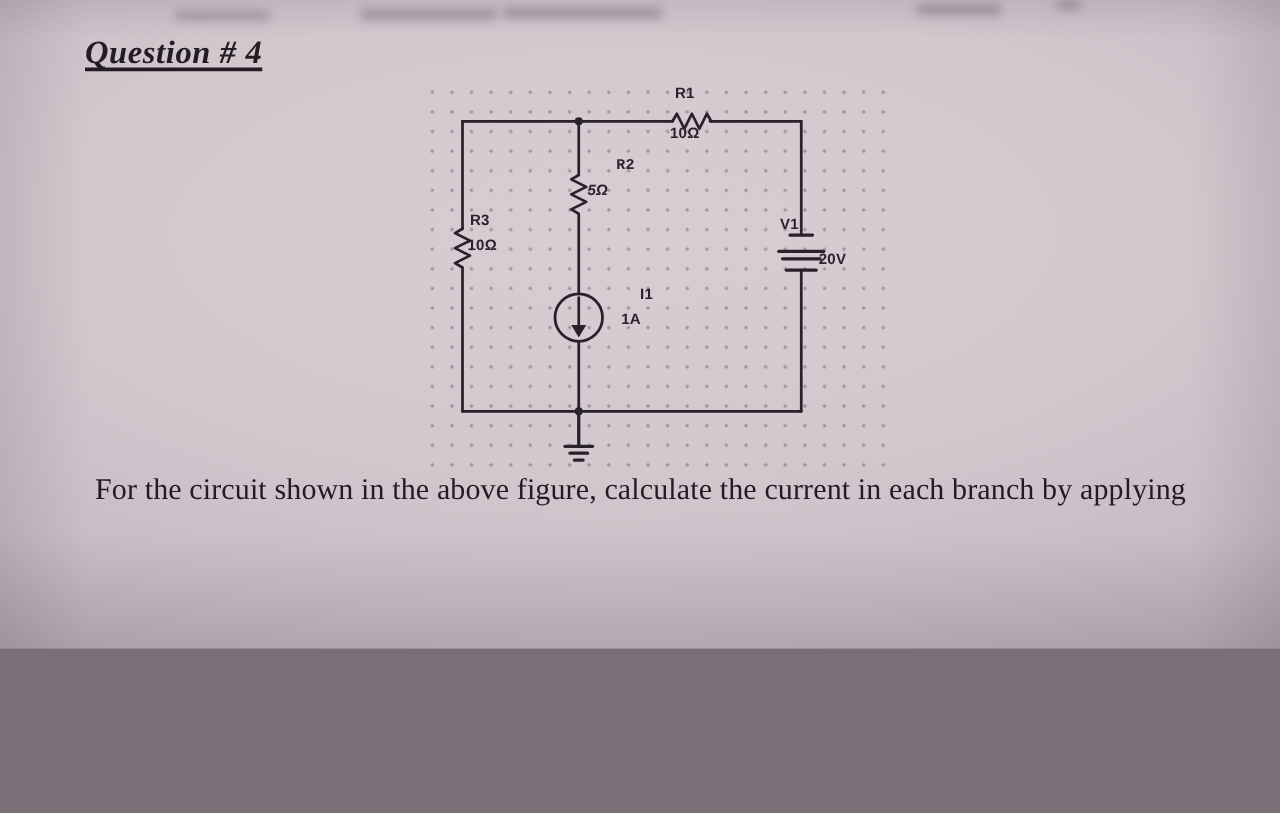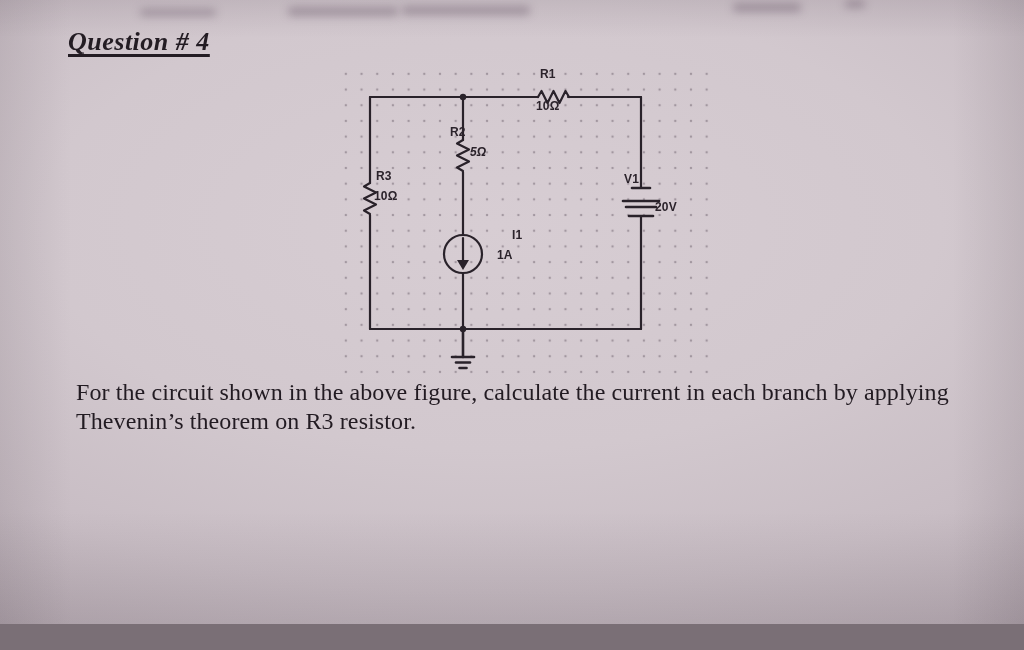--- a/index.html
+++ b/index.html
@@ -1,18 +1,18 @@
 <!DOCTYPE html>
 <html><head>
 <meta charset="utf-8">
 <style>
   html,body{margin:0;padding:0;background:#7a6f76;}
   .photo{
     position:relative;
-    width:1024px;height:624px;
+    width:1024px;height:519px;
     overflow:hidden;
     font-family:"Liberation Serif", serif;
     background-image:
       linear-gradient(to bottom, rgba(60,45,58,0.10) 0%, rgba(0,0,0,0) 6%, rgba(0,0,0,0) 82%, rgba(50,38,48,0.12) 100%),
       linear-gradient(to right, rgba(50,38,48,0.10) 0%, rgba(0,0,0,0) 7%, rgba(0,0,0,0) 93%, rgba(50,38,48,0.10) 100%),
       radial-gradient(ellipse 115% 95% at 48% 36%, #d7cdd3 0%, #d2c8ce 38%, #c8bdc4 62%, #b8acb4 85%, #a89da4 100%);
   }
   .smudge{
     position:absolute;
     background:rgba(98,80,96,0.38);
@@ -121,28 +121,27 @@
       <path d="M459.5,368 h7"></path>
     </g>
 
     <circle cx="463" cy="97" r="3.2" fill="#29222a" stroke="none"></circle>
     <circle cx="463" cy="329" r="3.2" fill="#29222a" stroke="none"></circle>
   </svg>
 
   <span class="clabel" style="left:540px;top:67px;">R1</span>
   <span class="clabel" style="left:536px;top:99px;">10Ω</span>
 
-  <span class="clabel" style="left:450px;top:125px;">R2</span>
+  <span class="clabel" style="left:493px;top:125px;font-family:Liberation Mono, monospace;">R2</span>
   <span class="clabel" style="left:470px;top:145px;font-style:italic;">5Ω</span>
 
   <span class="clabel" style="left:376px;top:169px;">R3</span>
   <span class="clabel" style="left:374px;top:189px;">10Ω</span>
 
   <span class="clabel" style="left:512px;top:228px;">I1</span>
   <span class="clabel" style="left:486px;top:248px;margin-left:11px;">1A</span>
 
   <span class="clabel" style="left:624px;top:172px;">V1</span>
   <span class="clabel" style="left:655px;top:200px;">20V</span>
 
   <div class="qtext" style="top:379px;">For the circuit shown in the above figure, calculate the current in each branch by applying</div>
-  <div class="qtext" style="top:408px;">Thevenin’s theorem on R3 resistor.</div>
 
 </div>
 
 </body></html>

